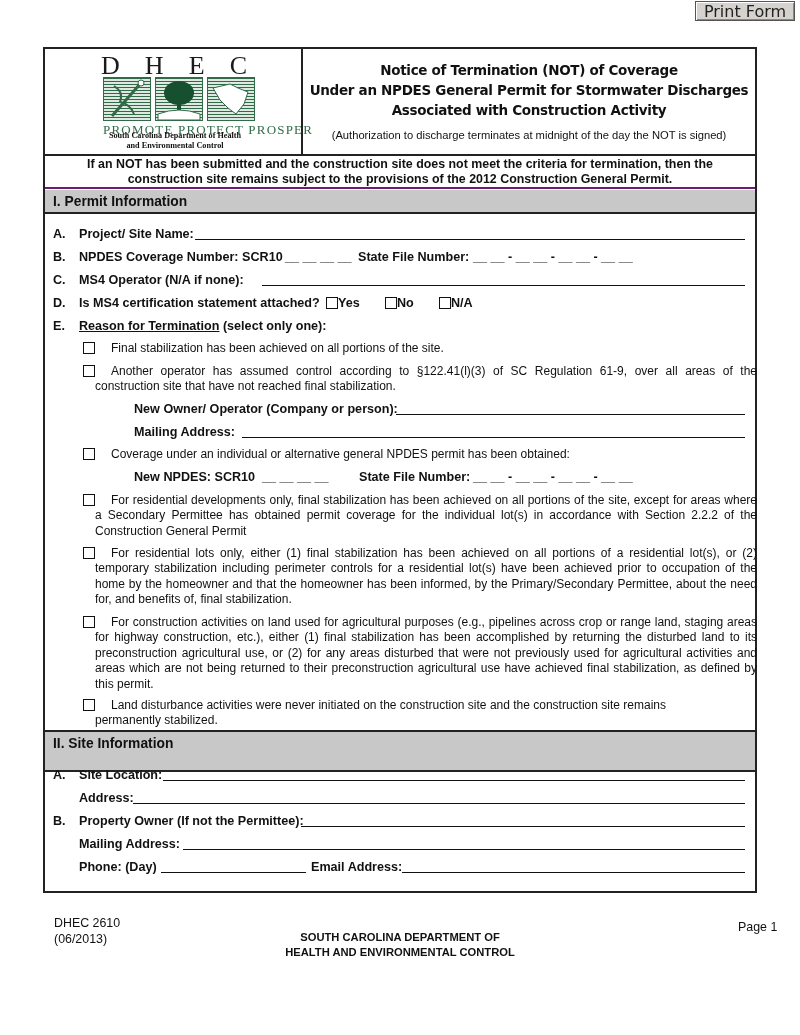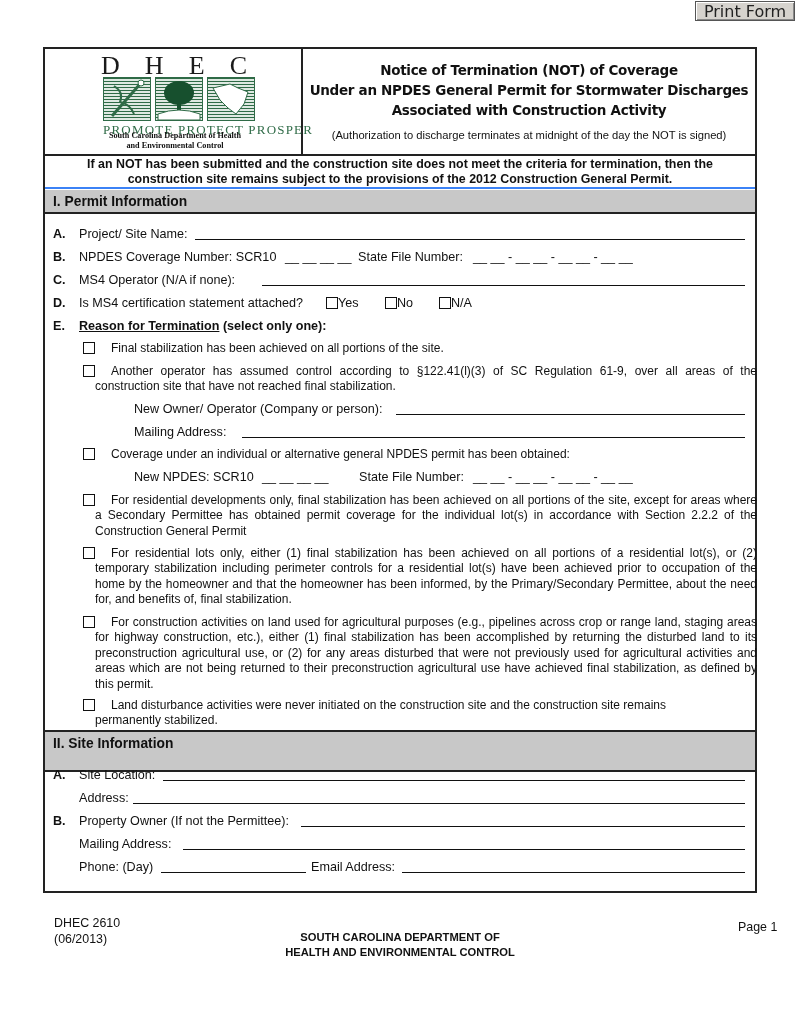--- a/index.html
+++ b/index.html
@@ -10,27 +10,27 @@
   .logo-cell { position:absolute; left:0; top:0; width:256px; height:105px; border-right:2px solid #222; }
   .title-cell { position:absolute; left:258px; top:0; width:452px; height:105px; text-align:center; }
   .title-line { font-family:"DejaVu Sans", sans-serif; font-weight:bold; font-size:13.5px; line-height:20px; letter-spacing:-0.3px; }
   .title-wrap { margin-top:11px; }
   .title-note { font-size:11.2px; margin-top:9px; }
   .dhec-letters { position:absolute; left:56px; top:2px; width:146px; display:flex; justify-content:space-between; font-family:"Liberation Serif", serif; font-size:26px; color:#1a1a1a; letter-spacing:0; }
   .logo-panels { position:absolute; left:58px; top:28px; width:144px; height:44px; display:flex; gap:4px; }
   .panel { flex:1; height:44px; background:repeating-linear-gradient(180deg, #2f6b47 0 1px, #dfe9e2 1px 3px); position:relative; border:1px solid #2f6b47; box-sizing:border-box; }
   .tagline { position:absolute; left:58px; top:73px; width:144px; font-family:"Liberation Serif", serif; font-size:13px; letter-spacing:1.2px; color:#2f6b47; text-align:center; white-space:nowrap; }
   .dept { position:absolute; left:42px; top:82px; width:176px; font-family:"Liberation Serif", serif; font-weight:bold; font-size:8.2px; text-align:center; line-height:9.5px; }
-  .notice { position:absolute; left:0; top:107px; width:710px; height:33px; border-bottom:2px solid #3b82f6; text-align:center; font-weight:bold; font-size:12.4px; line-height:15px; padding-top:1px; box-sizing:border-box; }
+  .notice { position:absolute; left:0; top:107px; width:710px; height:33px; border-bottom:2px solid #701a75; text-align:center; font-weight:bold; font-size:12.4px; line-height:15px; padding-top:1px; box-sizing:border-box; }
   .sec-head { position:absolute; left:0; width:710px; height:24px; background:#c8c8c8; border-bottom:2px solid #222; font-weight:bold; font-size:13.8px; line-height:24px; padding-left:8px; box-sizing:border-box; }
   .sec1 { top:141px; }
   .sec2 { top:681px; border-top:2px solid #222; height:42px; }
   .row { position:absolute; left:0; width:710px; white-space:nowrap; font-size:12.6px; }
   .lt { position:absolute; left:8px; font-weight:bold; }
-  .tx { position:absolute; }
+  .tx { position:absolute;font-weight:bold; }
   .line { position:absolute; border-bottom:1px solid #111; height:12px; }
   .cb { display:inline-block; width:12px; height:12px; border:1px solid #111; box-sizing:border-box; vertical-align:-2px; background:#fff; cursor:pointer; }
   .para { position:absolute; left:38px; width:662px; font-size:12px; line-height:15.4px; text-align:justify;padding-left:12px; }
   .para .cb { position:absolute; left:0; top:1px; }
   .para .ptext { display:block; text-indent:16px; }
   .u { text-decoration:underline; }
   .footer { position:absolute; top:916px; left:0; width:800px; }
   .f-left { position:absolute; left:54px; font-size:12.4px; line-height:15.5px; }
   .f-center { position:absolute; left:240px; width:320px; text-align:center; font-weight:bold; font-size:11.2px; line-height:14.5px; top:2px;margin-top:12px; }
   .f-right { position:absolute; left:738px; font-size:12.4px; top:4px; }

